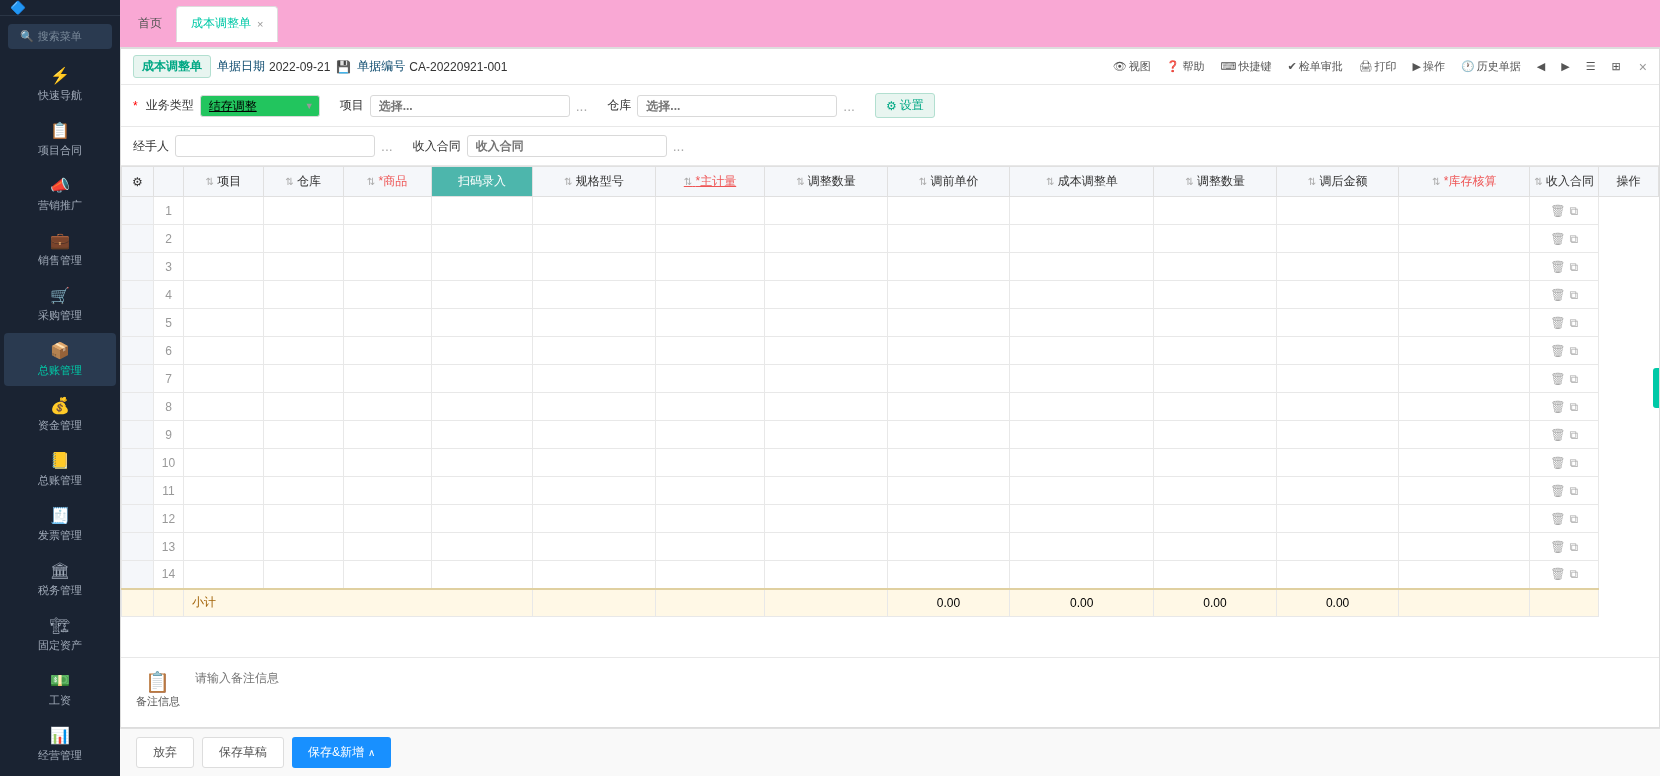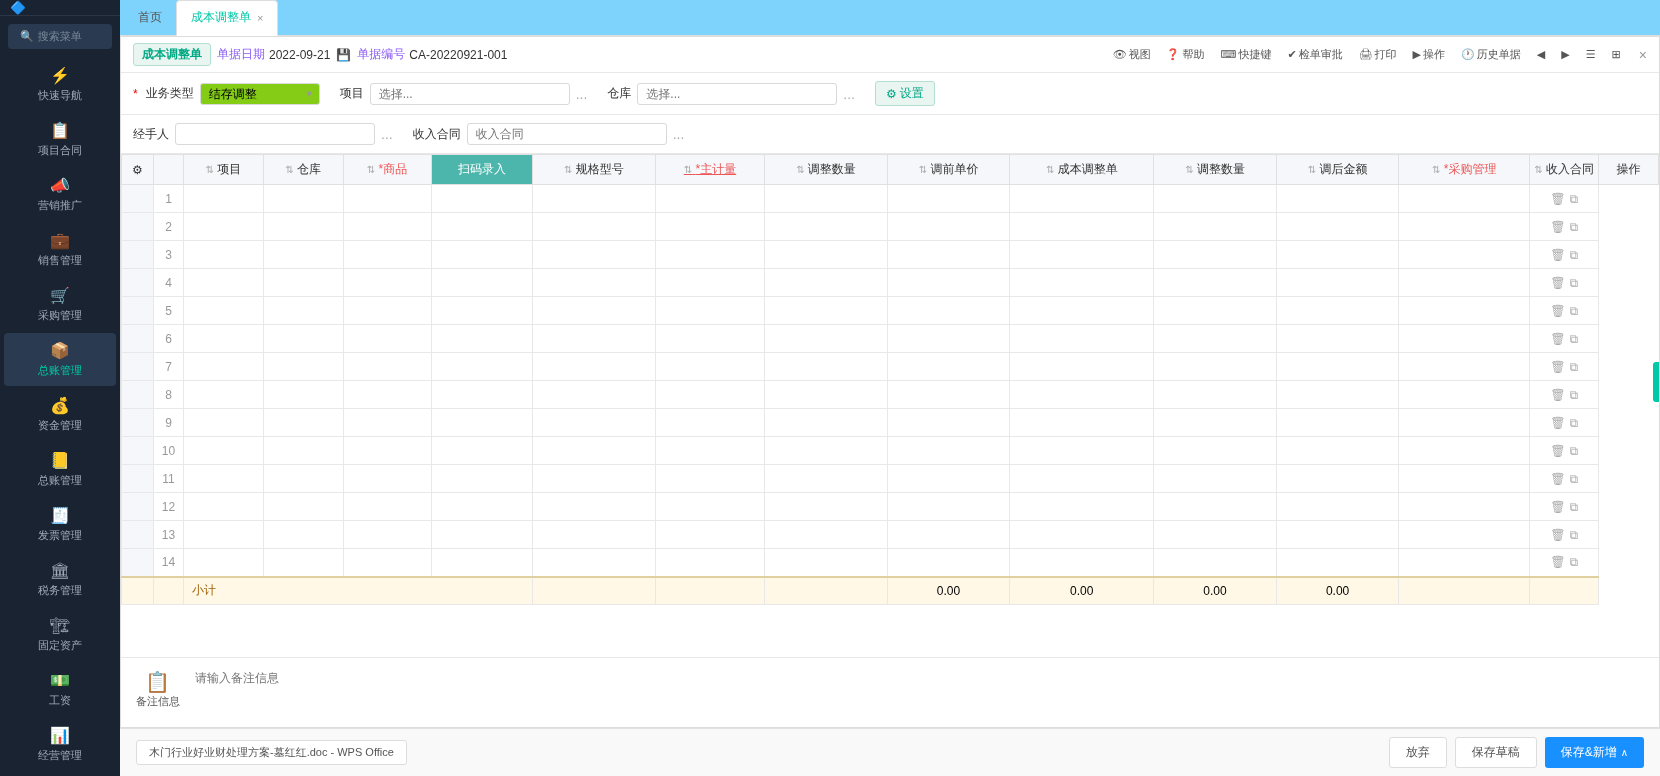--- a/index.html
+++ b/index.html
@@ -55,25 +55,25 @@
     .main-area {
       flex: 1;
       display: flex;
       flex-direction: column;
       background: #f0f2f5;
       overflow: hidden;
     }
 
     
     .tab-bar {
-      background: #7dd3fc;
+      background: #f9a8d4;
       display: flex;
       align-items: center;
       border-bottom: 1px solid #ddd;
-      height: 36px;
+      height: 48px;
       padding: 0 4px;
     }
     .tab {
       padding: 6px 14px;
       cursor: pointer;
       font-size: 12px;
       color: #555;
       border-radius: 4px 4px 0 0;
       display: flex;
       align-items: center;
@@ -122,21 +122,21 @@
       font-size: 12px;
       font-weight: bold;
     }
     .doc-header-field {
       display: flex;
       align-items: center;
       gap: 4px;
       font-size: 12px;
       color: #333;
     }
-    .doc-header-field .label { color: #8b5cf6; }
+    .doc-header-field .label { color: #0c4a6e; }
     .doc-header-actions {
       margin-left: auto;
       display: flex;
       align-items: center;
       gap: 8px;
     }
     .doc-header-actions .action-btn {
       font-size: 11px;
       color: #555;
       cursor: pointer;
@@ -169,25 +169,26 @@
       gap: 6px;
       font-size: 12px;
     }
     .form-field .req { color: #f00; margin-right: 2px; }
     .form-field .field-label { color: #333; }
     .form-select {
       border: 1px solid #d9d9d9;
       border-radius: 3px;
       padding: 3px 24px 3px 8px;
       font-size: 12px;
-      background: #84cc16;
+      background: #22c55e;
       min-width: 120px;
       appearance: none;
       -webkit-appearance: none;
       cursor: pointer;
+      text-decoration: underline;
     }
     .select-wrapper {
       position: relative;
       display: inline-flex;
       align-items: center;
     }
     .select-wrapper::after {
       content: '▼';
       position: absolute;
       right: 6px;
@@ -195,20 +196,21 @@
       color: #999;
       pointer-events: none;
     }
     .field-input {
       border: 1px solid #d9d9d9;
       border-radius: 3px;
       padding: 3px 8px;
       font-size: 12px;
       min-width: 120px;
       color: #333;
+      font-weight: bold;
     }
     .field-dots { color: #aaa; font-size: 14px; cursor: pointer; }
 
     
     .table-section {
       flex: 1;
       overflow: auto;
     }
     table {
       width: 100%;
@@ -545,21 +547,21 @@
             <th><span class="sort-icon">⇅</span> <span>仓库</span></th>
             <th style="color:#e55;"><span class="sort-icon">⇅</span> <span>*商品</span></th>
             <th class="highlighted"><span>扫码录入</span></th>
             <th><span class="sort-icon">⇅</span> <span>规格型号</span></th>
             <th style="color:#e55;text-decoration:underline;"><span class="sort-icon">⇅</span> <span>*主计量</span></th>
             <th><span class="sort-icon">⇅</span> <span>调整数量</span></th>
             <th><span class="sort-icon">⇅</span> <span>调前单价</span></th>
             <th><span class="sort-icon">⇅</span> <span>成本调整单</span></th>
             <th><span class="sort-icon">⇅</span> <span>调整数量</span></th>
             <th><span class="sort-icon">⇅</span> <span>调后金额</span></th>
-            <th style="color:#e55;"><span class="sort-icon">⇅</span> <span>*采购管理</span></th>
+            <th style="color:#e55;"><span class="sort-icon">⇅</span> <span>*库存核算</span></th>
             <th><span class="sort-icon">⇅</span> <span>收入合同</span></th>
             <th class="action-col">操作</th>
           </tr>
         </thead>
         <tbody id="table-body">
 
         <tr>
               <td style="background: rgb(245, 247, 250);"></td>
               <td class="row-num">1</td>
               <td></td>
@@ -890,21 +892,20 @@
         <span class="notes-icon">📋</span>
         <span>备注信息</span>
       </div>
       <textarea class="notes-input" placeholder="请输入备注信息" style=""></textarea>
     </div>
 
     <div class="side-indicator"></div>
   </div>
 
   <div class="footer-bar">
-    <div class="taskbar-item">木门行业好业财处理方案-墓红红.doc - WPS Office</div>
     <div class="footer-buttons">
       <button class="btn-discard">放弃</button>
       <button class="btn-draft">保存草稿</button>
       <button class="btn-save-new">
         <span>保存&amp;新增</span>
         <span class="arrow">∧</span>
       </button>
     </div>
   </div>
 

